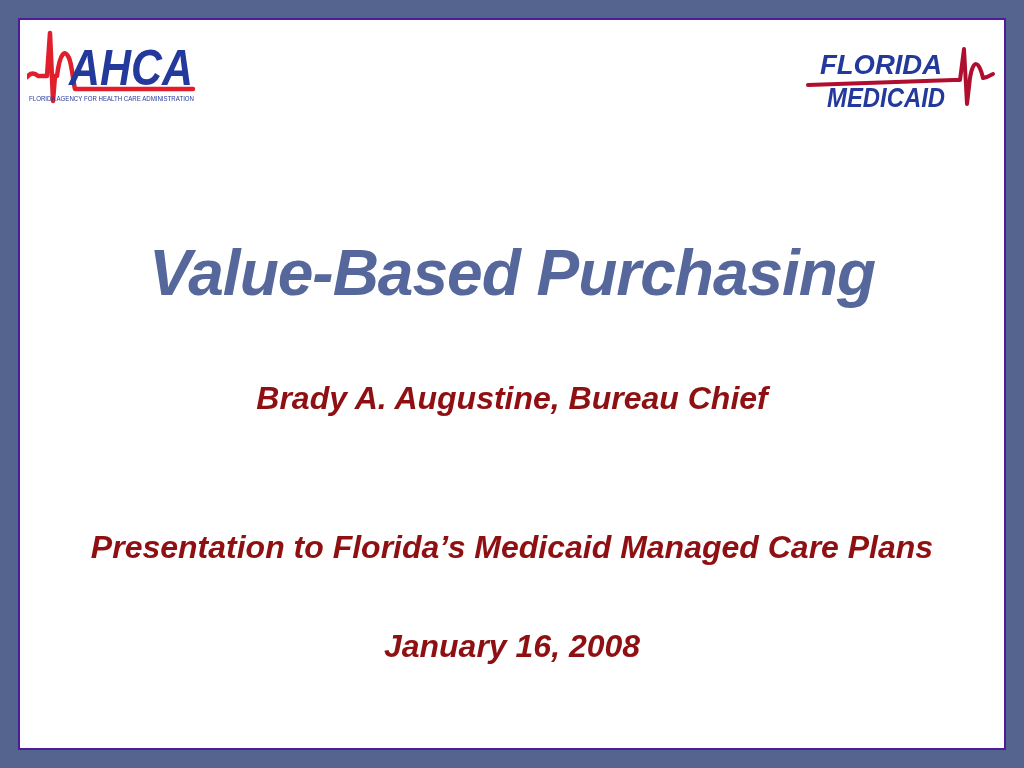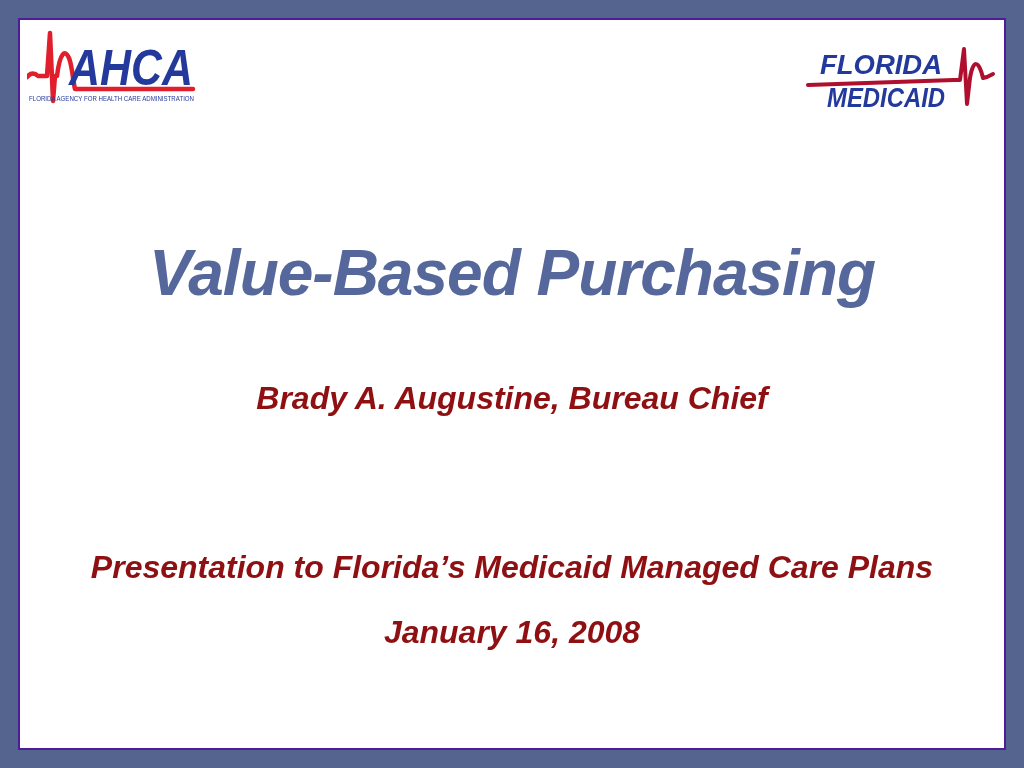--- a/index.html
+++ b/index.html
@@ -55,22 +55,22 @@
   .title {
     top: 217px;
     font-size: 64px;
     line-height: 1.15;
     letter-spacing: -1px;
     color: #55679b;
   }
   .red { color: #8e1012; font-size: 32px; line-height: 1.2; }
   .presenter-name   { top: 359px; }
   .presenter-bureau { top: 419px; }
-  .audience-line    { top: 528px; }
-  .date-line        { top: 593px; }
+  .audience-line    { top: 508px; }
+  .date-line        { top: 607px; }
 </style>
 </head>
 <body>
 
 <div class="slide">
   <div class="inner">
 
     <div class="ahca-logo">
       <svg width="170" height="84" viewBox="0 0 170 84">
 

